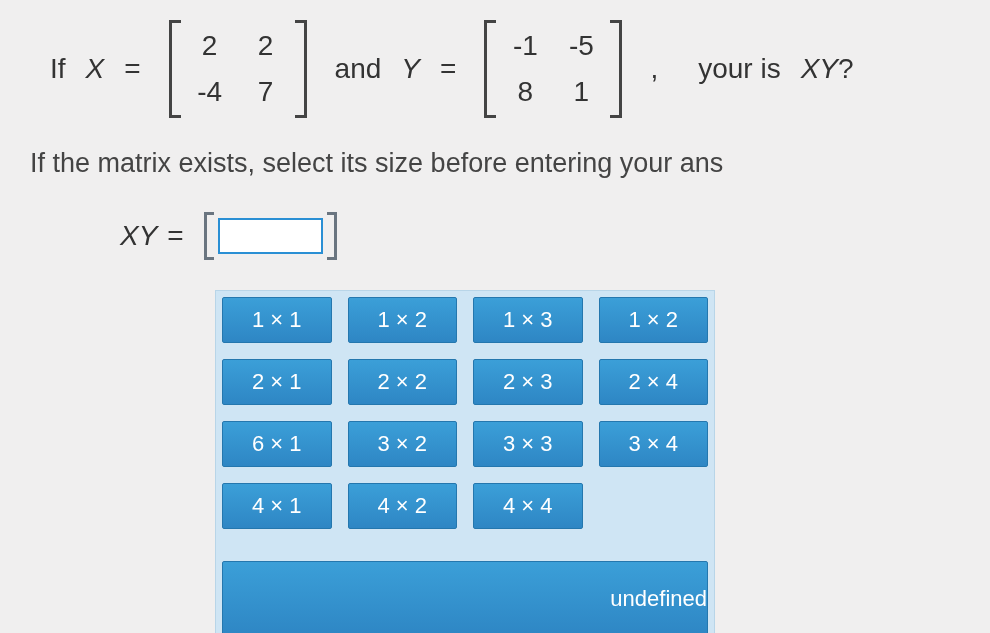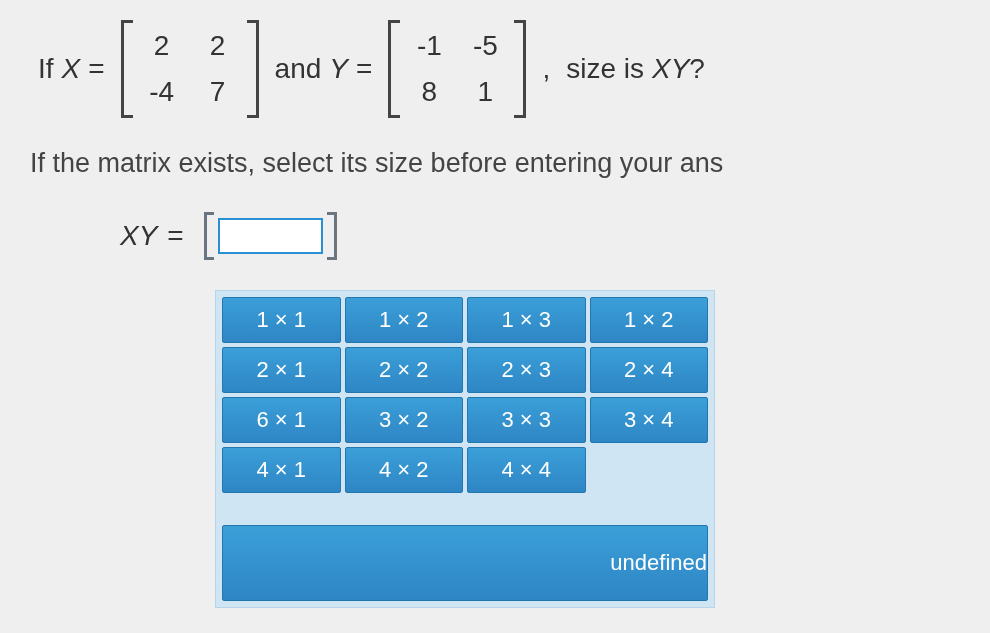--- a/index.html
+++ b/index.html
@@ -18,21 +18,21 @@
     }
     .question-line {
       display: flex;
       align-items: center;
       font-size: 28px;
       color: #333;
       margin-bottom: 25px;
       flex-wrap: nowrap;
     }
     .question-line .text {
-      margin: 0 8px;
+      margin: 0 20px;
     }
     .var {
       font-style: italic;
     }
     .matrix {
       display: inline-flex;
       align-items: center;
       margin: 0 8px;
     }
     .bracket {
@@ -97,21 +97,21 @@
     .size-grid-wrap {
       margin-left: 185px;
       width: 500px;
       background: #cfe5f4;
       padding: 6px;
       border: 1px solid #b8d5e8;
     }
     .size-grid {
       display: grid;
       grid-template-columns: repeat(4, 1fr);
-      gap: 4px;
+      gap: 16px;
       margin-bottom: 5px;
     }
     .size-btn {
       background: linear-gradient(#3b9fd8, #2e86c4);
       color: #fff;
       font-size: 22px;
       text-align: center;
       padding: 9px 0;
       border: 1px solid #2477ae;
       cursor: pointer;
@@ -157,21 +157,21 @@
     <span class="matrix-body">
       <span>-1</span>
       <span>-5</span>
       <span>8</span>
       <span>1</span>
     </span>
     <span class="bracket right"></span>
   </span>
 
   <span class="text">,</span>
-  <span class="text">size is</span>
+  <span class="text">your is</span>
   <span class="var">XY</span>
   <span>?</span>
 </div>
 
 <div class="instruction">
   <span>If the matrix exists, select its size before entering your ans</span><br>
 </div>
 
 <div class="answer-line">
   <span class="var">XY</span>

